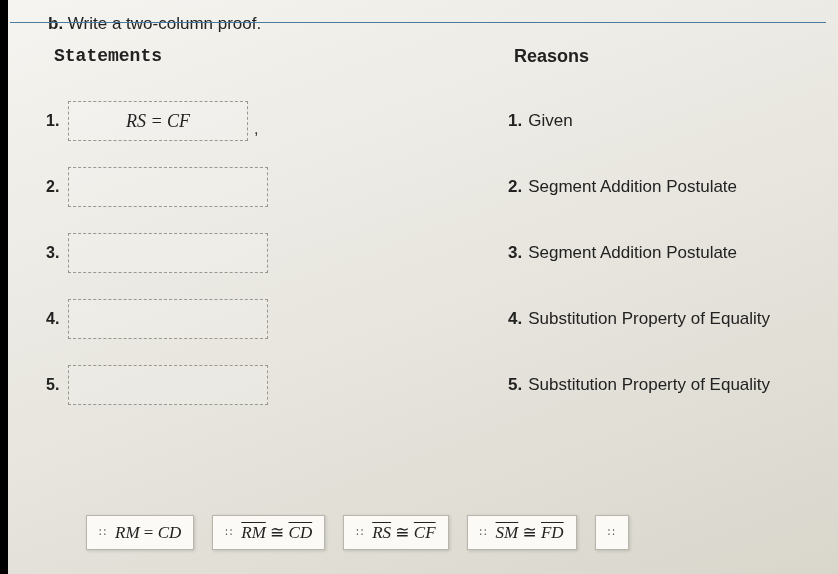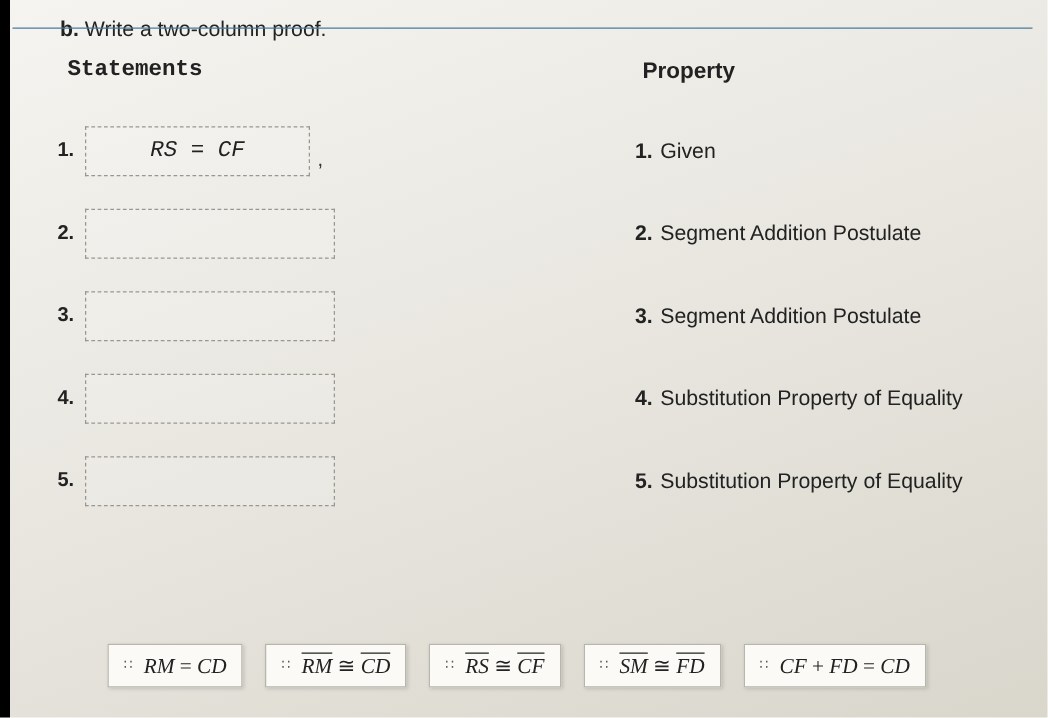--- a/index.html
+++ b/index.html
@@ -62,21 +62,21 @@
     align-items: center;
     gap: 4px;
     width: 440px;
   }
   .dropzone {
     border: 1.5px dashed #9a9790;
     height: 40px;
     display: flex;
     align-items: center;
     justify-content: center;
-    font-family: Liberation Mono, monospace;
+    font-family: Liberation Serif, serif;
     font-style: italic;
     font-size: 18px;
     background: rgba(255,255,255,0.15);
   }
   .dz-w1 { width: 180px; }
   .dz-w2 { width: 200px; }
   .dz-empty { width: 200px; }
   .comma { font-size: 16px; margin: 0 2px; color:#333; position:relative; top:8px;}
   .reason {
     font-size: 17px;
@@ -120,21 +120,21 @@
 <div class="left-shadow"></div>
 
 <div class="prompt">
   <b>b.</b>
   <span>Write a two-column proof.</span>
 </div>
 <div class="underline"></div>
 
 <div class="headers">
   <div class="h-statements">Statements</div>
-  <div class="h-reasons">Property</div>
+  <div class="h-reasons">Reasons</div>
 </div>
 
 <div class="rows">
 
   <div class="row">
     <div class="num">1.</div>
     <div class="stmt-area">
       <div class="dropzone dz-w1">
         <span>RS = CF</span>
       </div>
@@ -204,15 +204,14 @@
   <div class="tile">
     <span class="drag-icon">∷</span>
     <span><span class="ov">RS</span> <span class="eq">≅</span> <span class="ov">CF</span></span>
   </div>
   <div class="tile">
     <span class="drag-icon">∷</span>
     <span><span class="ov">SM</span> <span class="eq">≅</span> <span class="ov">FD</span></span>
   </div>
   <div class="tile">
     <span class="drag-icon">∷</span>
-    <span><span class="it">CF</span> <span class="eq">+</span> <span class="it">FD</span> <span class="eq">=</span> <span class="it">CD</span></span>
   </div>
 </div>
 
 </body></html>

